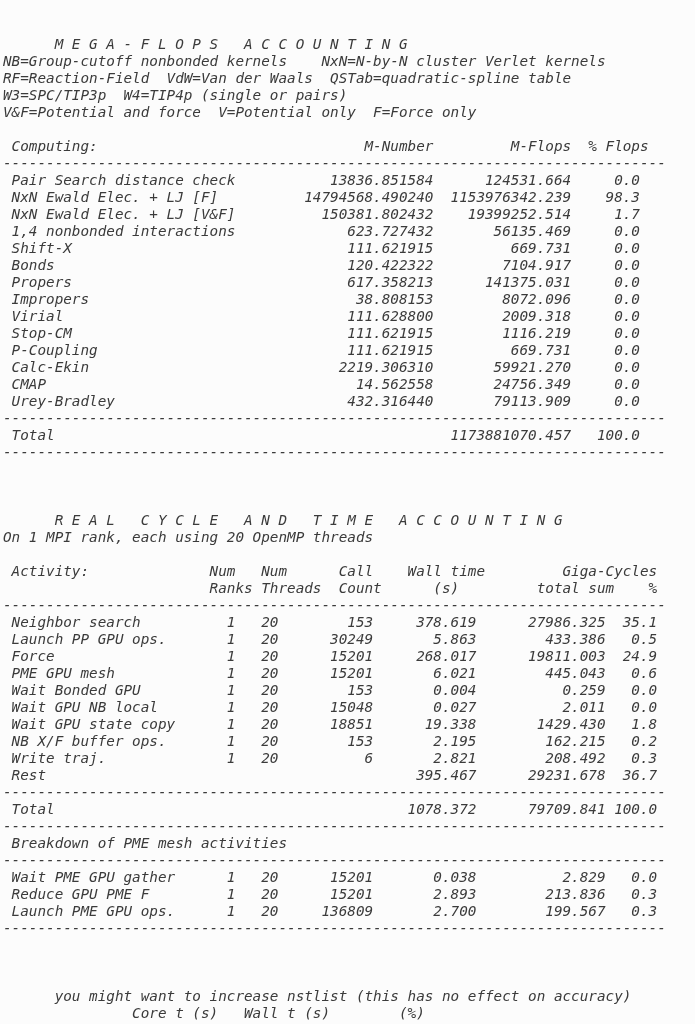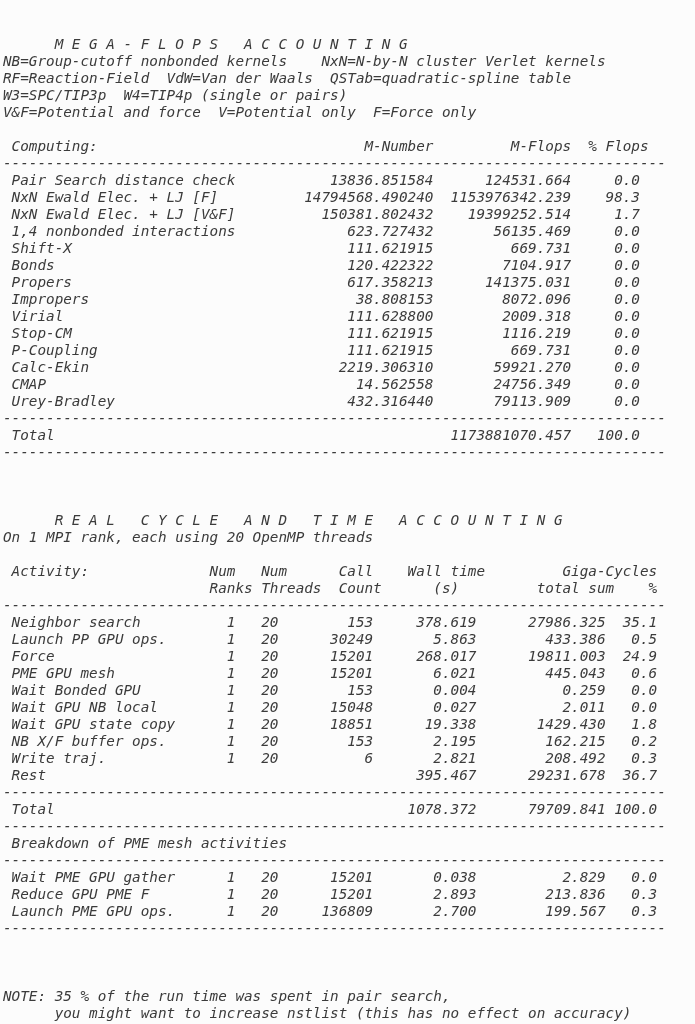--- a/index.html
+++ b/index.html
@@ -20,14 +20,14 @@
     white-space:pre;
   }
   .line{height:17px;overflow:hidden;font-style:italic;}
 </style>
 </head>
 <body>
 
 <div class="term">
   <div id="sec-flops"><div class="line">      M E G A - F L O P S   A C C O U N T I N G</div><div class="line">NB=Group-cutoff nonbonded kernels    NxN=N-by-N cluster Verlet kernels</div><div class="line">RF=Reaction-Field  VdW=Van der Waals  QSTab=quadratic-spline table</div><div class="line">W3=SPC/TIP3p  W4=TIP4p (single or pairs)</div><div class="line">V&amp;F=Potential and force  V=Potential only  F=Force only</div><div class="line"> </div><div class="line"> Computing:                               M-Number         M-Flops  % Flops</div><div class="line">-----------------------------------------------------------------------------</div><div class="line"> Pair Search distance check           13836.851584      124531.664     0.0</div><div class="line"> NxN Ewald Elec. + LJ [F]          14794568.490240  1153976342.239    98.3</div><div class="line"> NxN Ewald Elec. + LJ [V&amp;F]          150381.802432    19399252.514     1.7</div><div class="line"> 1,4 nonbonded interactions             623.727432       56135.469     0.0</div><div class="line"> Shift-X                                111.621915         669.731     0.0</div><div class="line"> Bonds                                  120.422322        7104.917     0.0</div><div class="line"> Propers                                617.358213      141375.031     0.0</div><div class="line"> Impropers                               38.808153        8072.096     0.0</div><div class="line"> Virial                                 111.628800        2009.318     0.0</div><div class="line"> Stop-CM                                111.621915        1116.219     0.0</div><div class="line"> P-Coupling                             111.621915         669.731     0.0</div><div class="line"> Calc-Ekin                             2219.306310       59921.270     0.0</div><div class="line"> CMAP                                    14.562558       24756.349     0.0</div><div class="line"> Urey-Bradley                           432.316440       79113.909     0.0</div><div class="line">-----------------------------------------------------------------------------</div><div class="line"> Total                                              1173881070.457   100.0</div><div class="line">-----------------------------------------------------------------------------</div><div class="line"> </div></div>
   <div id="sec-cycle"><div class="line">      R E A L   C Y C L E   A N D   T I M E   A C C O U N T I N G</div><div class="line">On 1 MPI rank, each using 20 OpenMP threads</div><div class="line"> </div><div class="line"> Activity:              Num   Num      Call    Wall time         Giga-Cycles</div><div class="line">                        Ranks Threads  Count      (s)         total sum    %</div><div class="line">-----------------------------------------------------------------------------</div><div class="line"> Neighbor search          1   20        153     378.619      27986.325  35.1</div><div class="line"> Launch PP GPU ops.       1   20      30249       5.863        433.386   0.5</div><div class="line"> Force                    1   20      15201     268.017      19811.003  24.9</div><div class="line"> PME GPU mesh             1   20      15201       6.021        445.043   0.6</div><div class="line"> Wait Bonded GPU          1   20        153       0.004          0.259   0.0</div><div class="line"> Wait GPU NB local        1   20      15048       0.027          2.011   0.0</div><div class="line"> Wait GPU state copy      1   20      18851      19.338       1429.430   1.8</div><div class="line"> NB X/F buffer ops.       1   20        153       2.195        162.215   0.2</div><div class="line"> Write traj.              1   20          6       2.821        208.492   0.3</div><div class="line"> Rest                                           395.467      29231.678  36.7</div><div class="line">-----------------------------------------------------------------------------</div><div class="line"> Total                                         1078.372      79709.841 100.0</div><div class="line">-----------------------------------------------------------------------------</div><div class="line"> Breakdown of PME mesh activities</div><div class="line">-----------------------------------------------------------------------------</div><div class="line"> Wait PME GPU gather      1   20      15201       0.038          2.829   0.0</div><div class="line"> Reduce GPU PME F         1   20      15201       2.893        213.836   0.3</div><div class="line"> Launch PME GPU ops.      1   20     136809       2.700        199.567   0.3</div><div class="line">-----------------------------------------------------------------------------</div><div class="line"> </div></div>
-  <div id="sec-summary"><div class="line">NOTE: 35 % of the run time was spent in pair search,</div><div class="line">      you might want to increase nstlist (this has no effect on accuracy)</div><div class="line">               Core t (s)   Wall t (s)        (%)</div></div>
+  <div id="sec-summary"><div class="line">      you might want to increase nstlist (this has no effect on accuracy)</div><div class="line">               Core t (s)   Wall t (s)        (%)</div></div>
 </div>
 
 </body></html>

